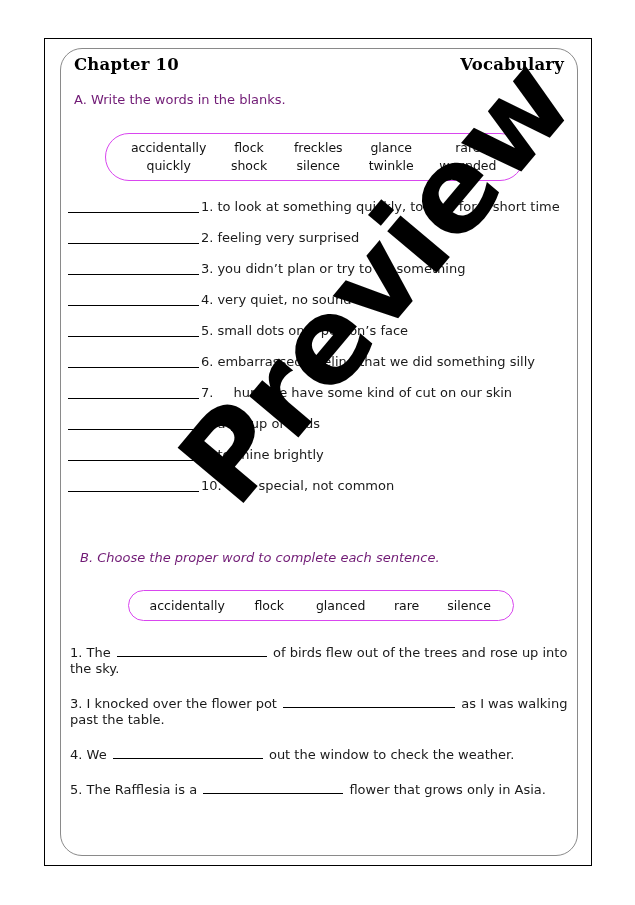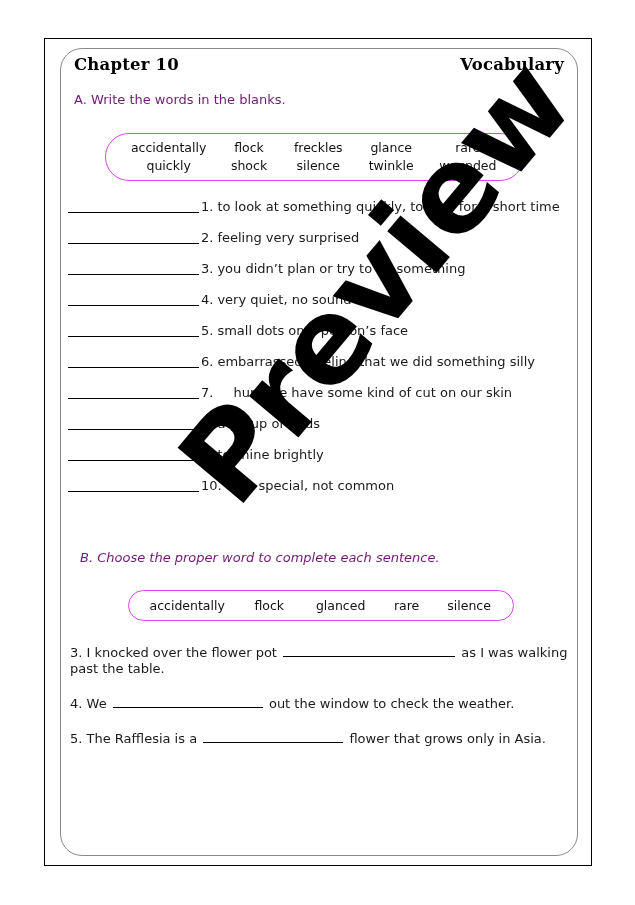--- a/index.html
+++ b/index.html
@@ -289,20 +289,26 @@
       <span class="wb-word">accidentally</span>
       <span class="wb-word">flock</span>
       <span class="wb-word">glanced</span>
       <span class="wb-word">rare</span>
       <span class="wb-word">silence</span>
     </div>
   </div>
 
   <div id="section-b-items">
     <div class="sentence">
+      <span>1.</span>
+      <span>The</span>
+      <span class="inline-blank blank-w1"></span>
+      <span>of birds flew out of the trees and rose up into the sky.</span>
+    </div>
+    <div class="sentence">
       <span>3.</span>
       <span>I knocked over the flower pot</span>
       <span class="inline-blank blank-w3"></span>
       <span>as I was walking past the table.</span>
     </div>
     <div class="sentence">
       <span>4.</span>
       <span>We</span>
       <span class="inline-blank blank-w4"></span>
       <span>out the window to check the weather.</span>

